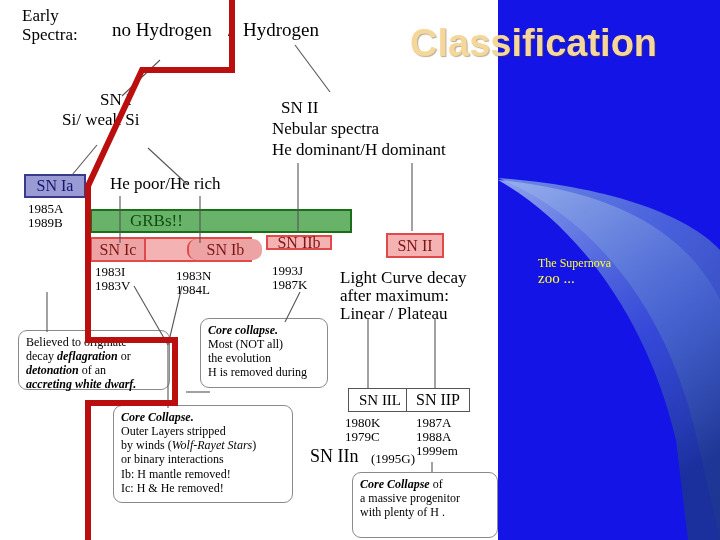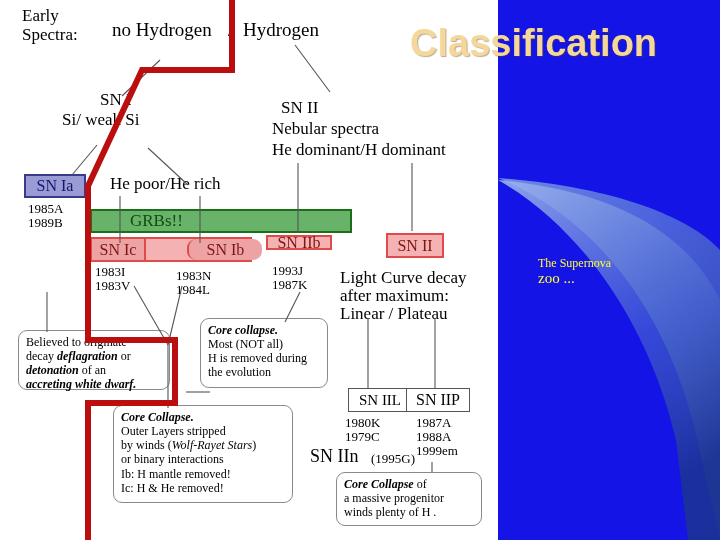--- a/index.html
+++ b/index.html
@@ -237,39 +237,39 @@
       <div>
         <b>accreting white dwarf.</b>
       </div>
     </div>
 
     <div class="callout" style="left:200px;top:318px;width:128px;height:70px;font-size:12px;">
       <div>
         <b>Core collapse.</b>
       </div>
       <div>Most (NOT all)</div>
+      <div>the evolution</div>
       <div>H is removed during</div>
-      <div>the evolution</div>
     </div>
 
     <div class="callout" style="left:113px;top:405px;width:180px;height:98px;font-size:12px;">
       <div>
         <b>Core Collapse.</b>
       </div>
       <div>Outer Layers stripped</div>
       <div>
         <span>by winds (</span><i>Wolf-Rayet Stars</i><span>)</span>
       </div>
       <div>or binary interactions</div>
       <div>Ib: H mantle removed!</div>
       <div>Ic: H &amp; He removed!</div>
     </div>
 
-    <div class="callout" style="left:336px;top:472px;width:146px;height:54px;font-size:12px;">
+    <div class="callout" style="left:352px;top:472px;width:146px;height:66px;font-size:12px;">
       <div>
         <b>Core Collapse</b><span> of</span>
       </div>
       <div>a massive progenitor</div>
-      <div>winds plenty of H .</div>
+      <div>with plenty of H .</div>
     </div>
 
   </div>
 </div>
 
 </body></html>

